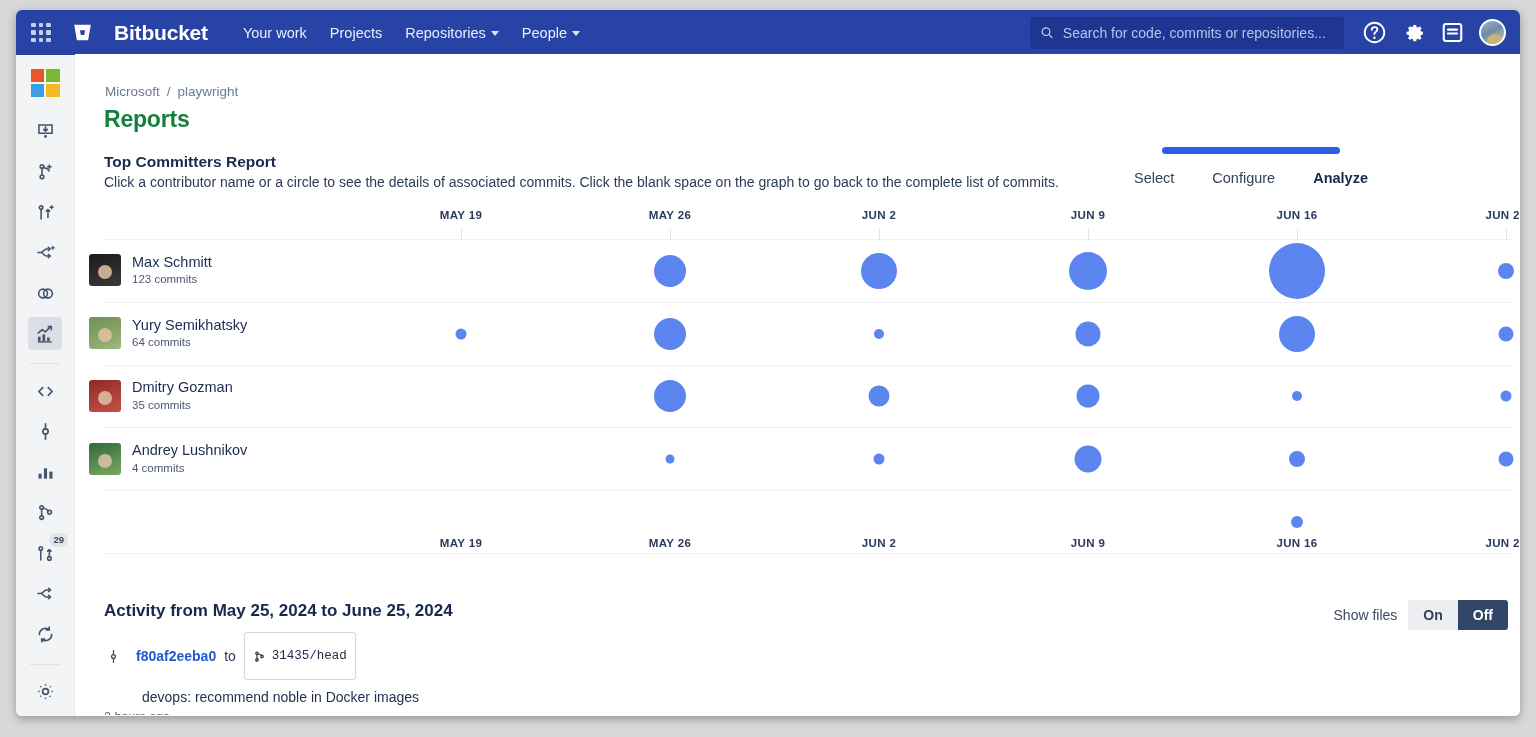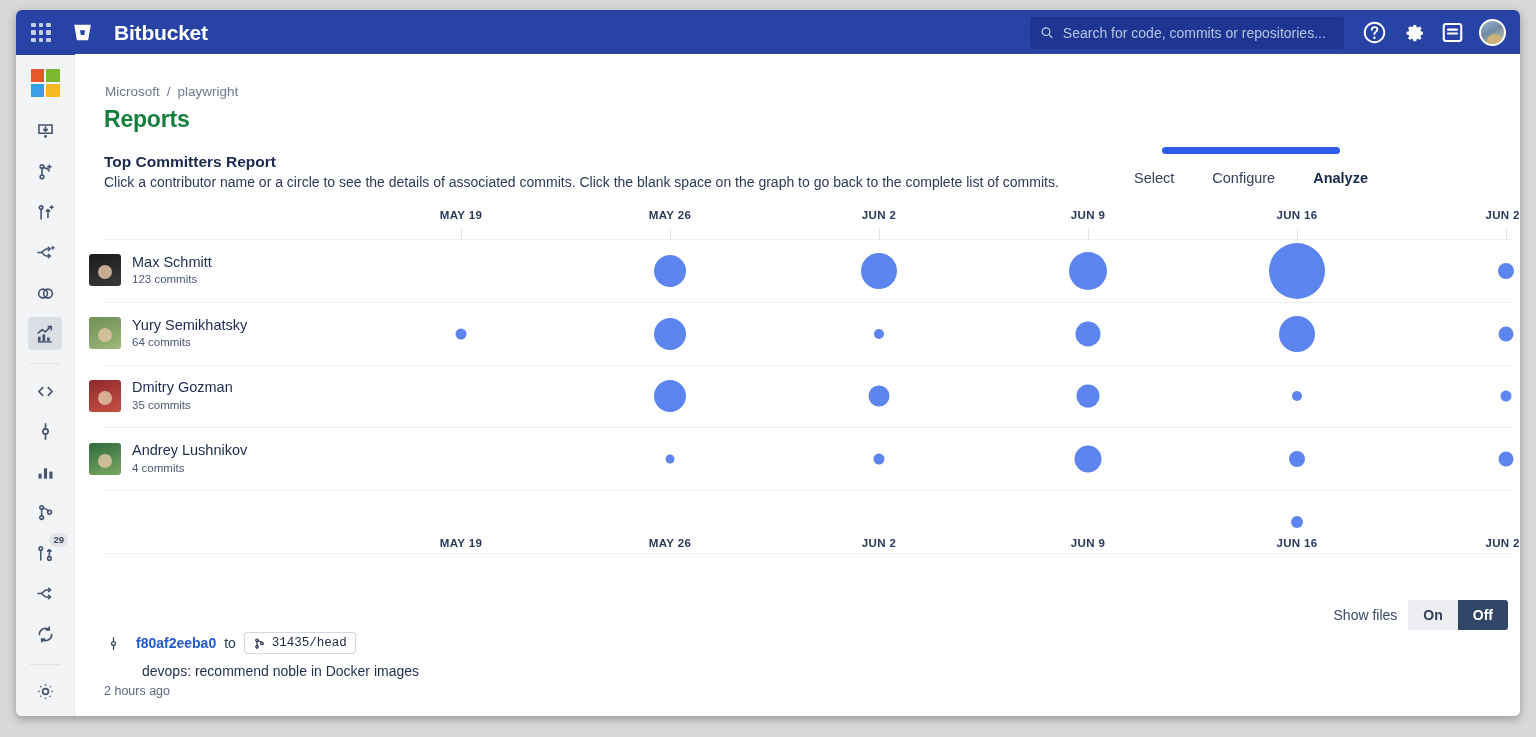--- a/index.html
+++ b/index.html
@@ -237,21 +237,21 @@
   .commit-head { display: flex; align-items: center; gap: 8px; }
   .commit-dot-ic { width: 18px; margin-right: 6px; display:flex; justify-content:center; }
   .commit-hash {
     color: #2159cf; font-size: 14px; font-weight: 700;
     text-decoration: none; cursor: pointer;
   }
   .commit-to { font-size: 14px; color: #2a3a56; }
   .branch-badge {
     display: inline-flex; align-items: center; gap: 6px;
     border: 1px solid #d4d8e0; border-radius: 3px;
-    padding: 3px 8px;
+    padding: 16px 8px;
     font-family: "Liberation Mono", monospace;
     font-size: 12.5px; color: #202c45;
     cursor: pointer;
   }
   .commit-msg {
     margin-left: 38px; margin-top: 9px;
     font-size: 14px; color: #1f2e4d;
   }
   .commit-time {
     margin-top: 5px;
@@ -277,20 +277,36 @@
           <i></i>
     </div>
     <div class="brand">
       <span class="brand-mark">
         <svg width="21" height="21" viewBox="0 0 24 24">
           <path d="M2.5 3.2h19l-3.1 17.6H5.6z" fill="#ffffff"></path>
           <path d="M9.1 9.3h5.8l-.95 5.6h-3.9z" fill="#2743a5"></path>
         </svg>
       </span>
       <span class="brand-name">Bitbucket</span>
+    </div>
+    <div class="navlinks">
+      <div class="navlink">
+        <span>Your work</span>
+      </div>
+      <div class="navlink">
+        <span>Projects</span>
+      </div>
+      <div class="navlink">
+        <span>Repositories</span>
+        <i class="caret"></i>
+      </div>
+      <div class="navlink">
+        <span>People</span>
+        <i class="caret"></i>
+      </div>
     </div>
 
     <div class="search-wrap">
       <svg width="15" height="15" viewBox="0 0 24 24">
         <circle cx="10.5" cy="10.5" r="6.6" fill="none" stroke="#c3cfe8" stroke-width="2.1"></circle>
         <line x1="15.3" y1="15.3" x2="20.6" y2="20.6" stroke="#c3cfe8" stroke-width="2.1" stroke-linecap="round"></line>
       </svg>
       <input class="search-input" value="" placeholder="Search for code, commits or repositories..." style="">
     </div>
 
@@ -539,20 +555,21 @@
             <div class="cavatar" style="background: linear-gradient(160deg, rgb(47, 107, 62) 0%, rgb(122, 168, 97) 100%);">
               <div style="position: absolute; left: 9px; top: 11px; width: 14px; height: 14px; border-radius: 50%; background: rgba(225, 195, 165, 0.85);"></div>
             </div>
             <div>
               <div class="cname">Andrey Lushnikov</div>
               <div class="ccount">4 commits</div>
             </div>
           </div>
         </div>
 
+    <div class="activity-title">Activity from May 25, 2024 to June 25, 2024</div>
 
     <div class="showfiles">
       <span class="showfiles-label">Show files</span>
       <div class="toggle">
         <div>On</div>
         <div class="on">Off</div>
       </div>
     </div>
 
     <div class="commit-row">

